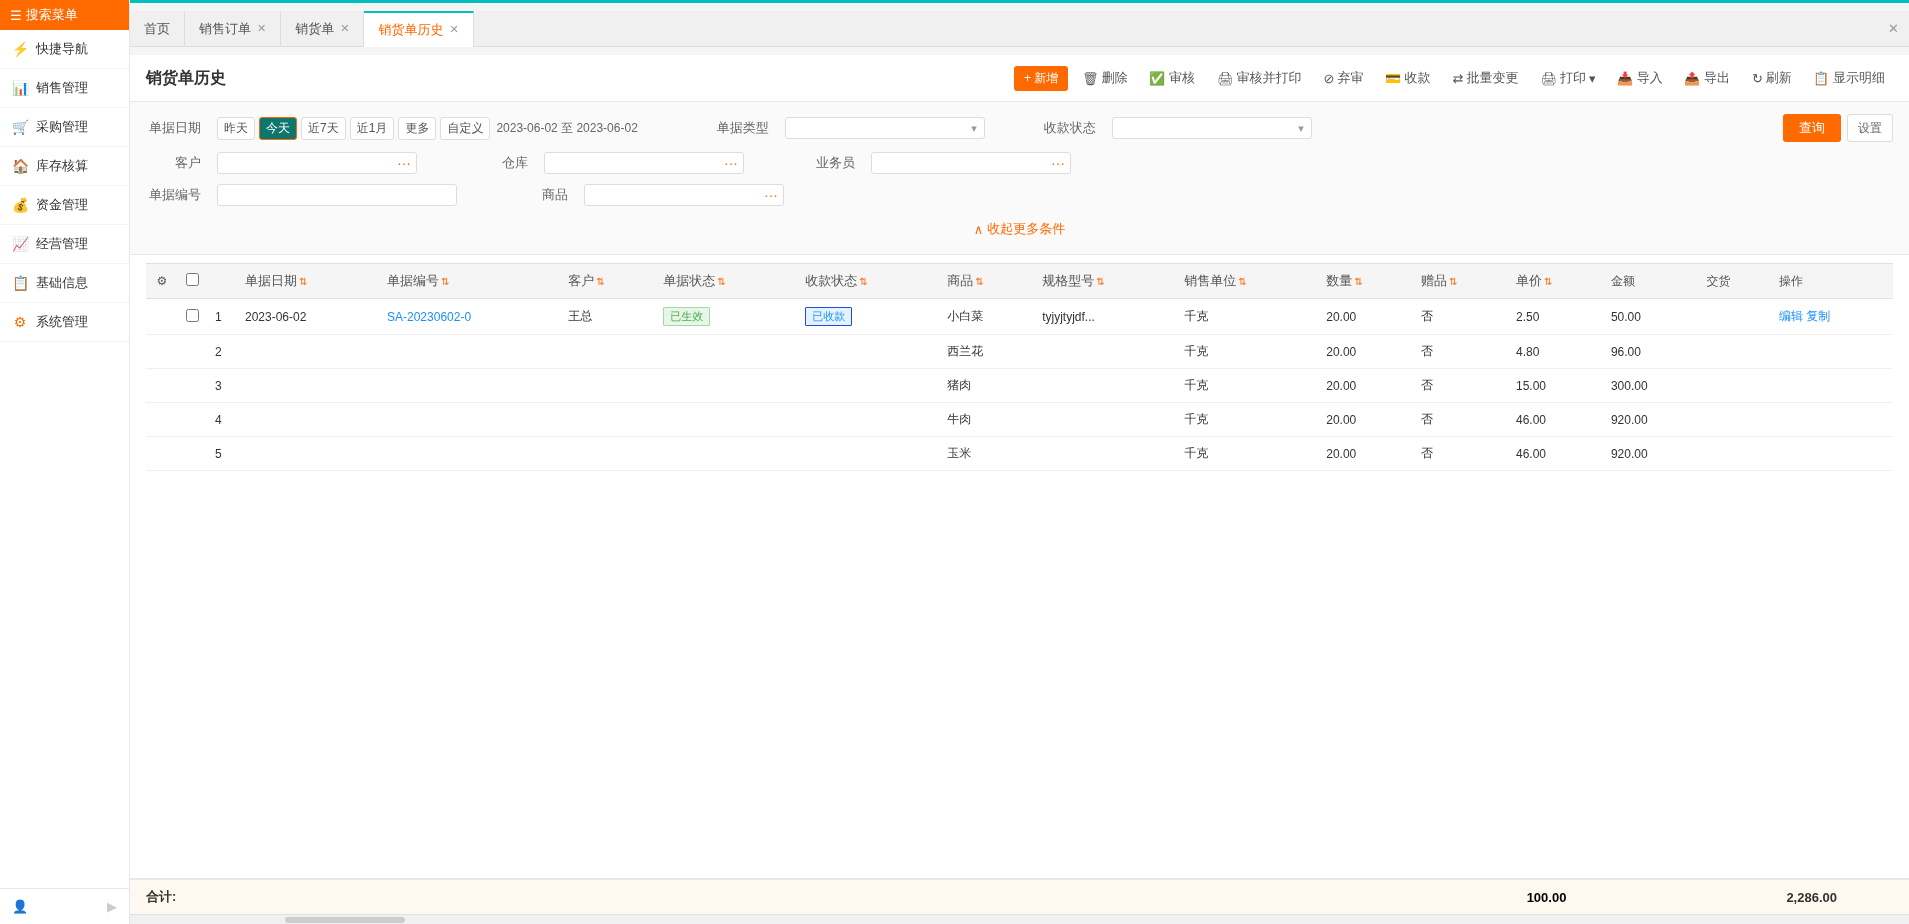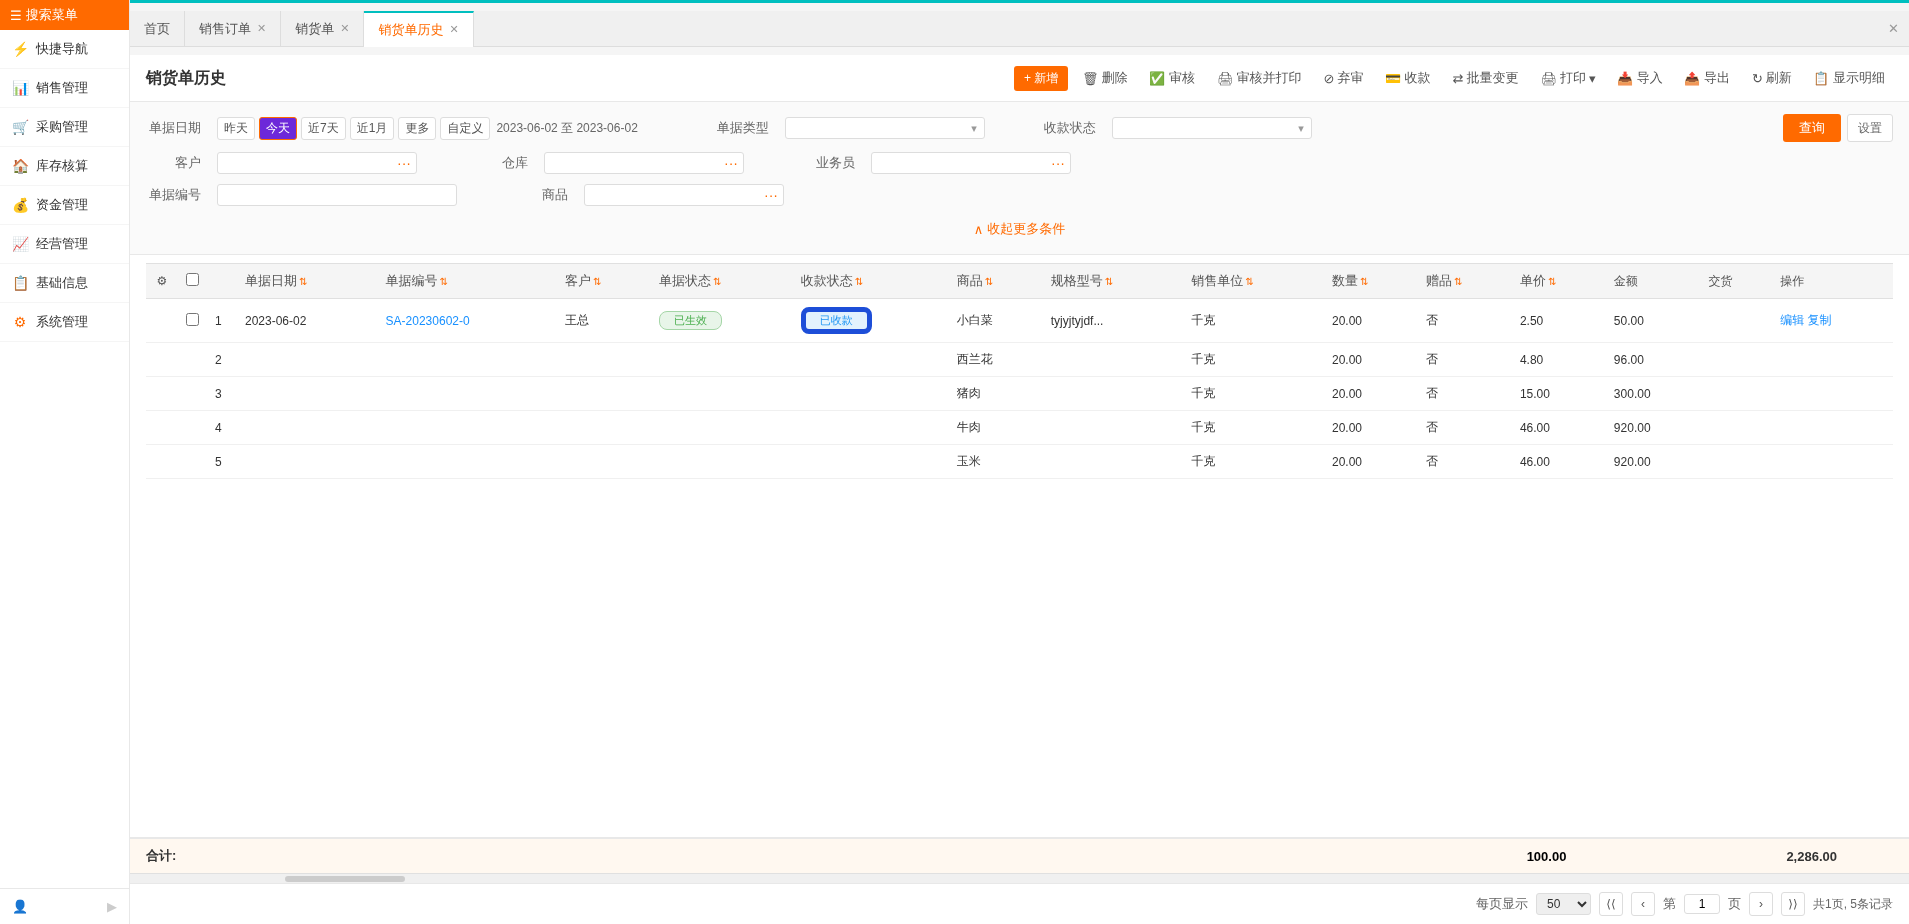--- a/index.html
+++ b/index.html
@@ -171,21 +171,21 @@
       padding: 2px 6px;
       border: 1px solid #ddd;
       border-radius: 3px;
       cursor: pointer;
       color: #555;
       font-size: 12px;
       background: #fff;
       text-align: center;
     }
     .date-btn.active {
-      background: #6d28d9;
+      background: #0f766e;
       color: #fff;
       border-color: #ff6a00;
     }
     .date-range {
       color: #666;
       font-size: 12px;
     }
     .filter-input {
       border: 1px solid #ddd;
       border-radius: 3px;
@@ -297,33 +297,33 @@
     }
     .th-with-sort {
       display: flex;
       align-items: center;
       gap: 2px;
       cursor: pointer;
     }
     .sort-icon { color: #ff6a00; font-size: 10px; }
     .status-badge {
       display: inline-block;
-      padding: 1px 14px;
-      border-radius: 8px;
+      padding: 1px 6px;
+      border-radius: 1px;
       font-size: 11px;
     }
     .status-active {
       background: #e8f5e9;
       color: #4caf50;
       border: 1px solid #a5d6a7;
     }
     .status-collected {
       background: #e3f2fd;
       color: #2196f3;
-      border: 5px solid #1d4ed8;
+      border: 1px solid #1d4ed8;
     }
     .action-link {
       color: #1890ff;
       cursor: pointer;
       font-size: 12px;
     }
     .gear-th {
       width: 32px;
       text-align: center;
     }
@@ -790,31 +790,15 @@
       <span class="total-label">合计:</span>
       <span style="flex:1"></span>
       <span style="margin-right:220px;color:#000000;font-weight:bold">100.00</span>
       <span style="margin-right:56px;color:#333;font-weight:bold">2,286.00</span>
     </div>
 
     <div class="scrollbar-area">
       <div class="scrollbar-thumb"></div>
     </div>
 
-    <div class="pagination-bar">
-      <span class="page-size-label">每页显示</span>
-      <select class="page-size-select">
-        <option value="50" selected="">50</option>
-        <option value="100">100</option>
-        <option value="200">200</option>
-      </select>
-      <div class="page-nav-btn">⟨⟨</div>
-      <div class="page-nav-btn">‹</div>
-      <span style="color:#666">第</span>
-      <input class="page-num-input" type="text" value="1" style="">
-      <span style="color:#666">页</span>
-      <div class="page-nav-btn">›</div>
-      <div class="page-nav-btn">⟩⟩</div>
-      <span class="page-info">共1页, 5条记录</span>
-    </div>
 
   </div>
 </div>
 
 </body></html>

